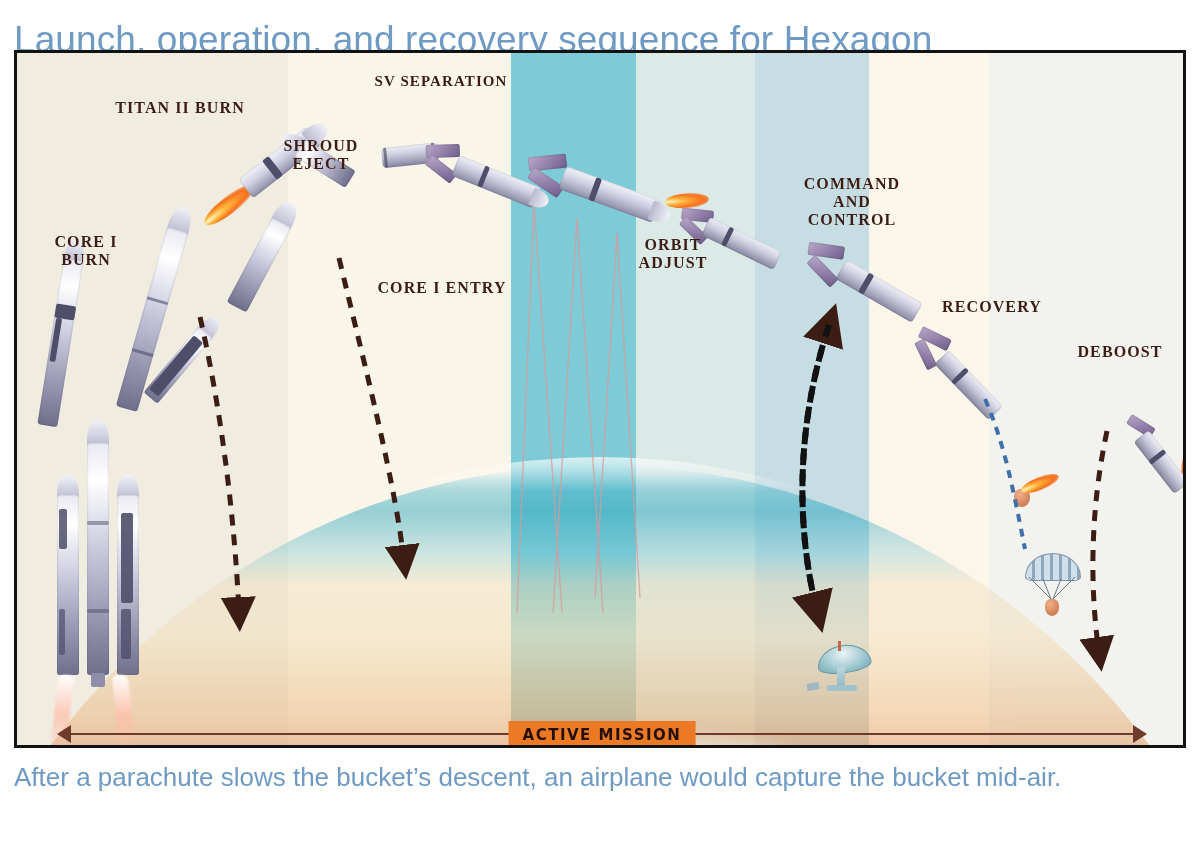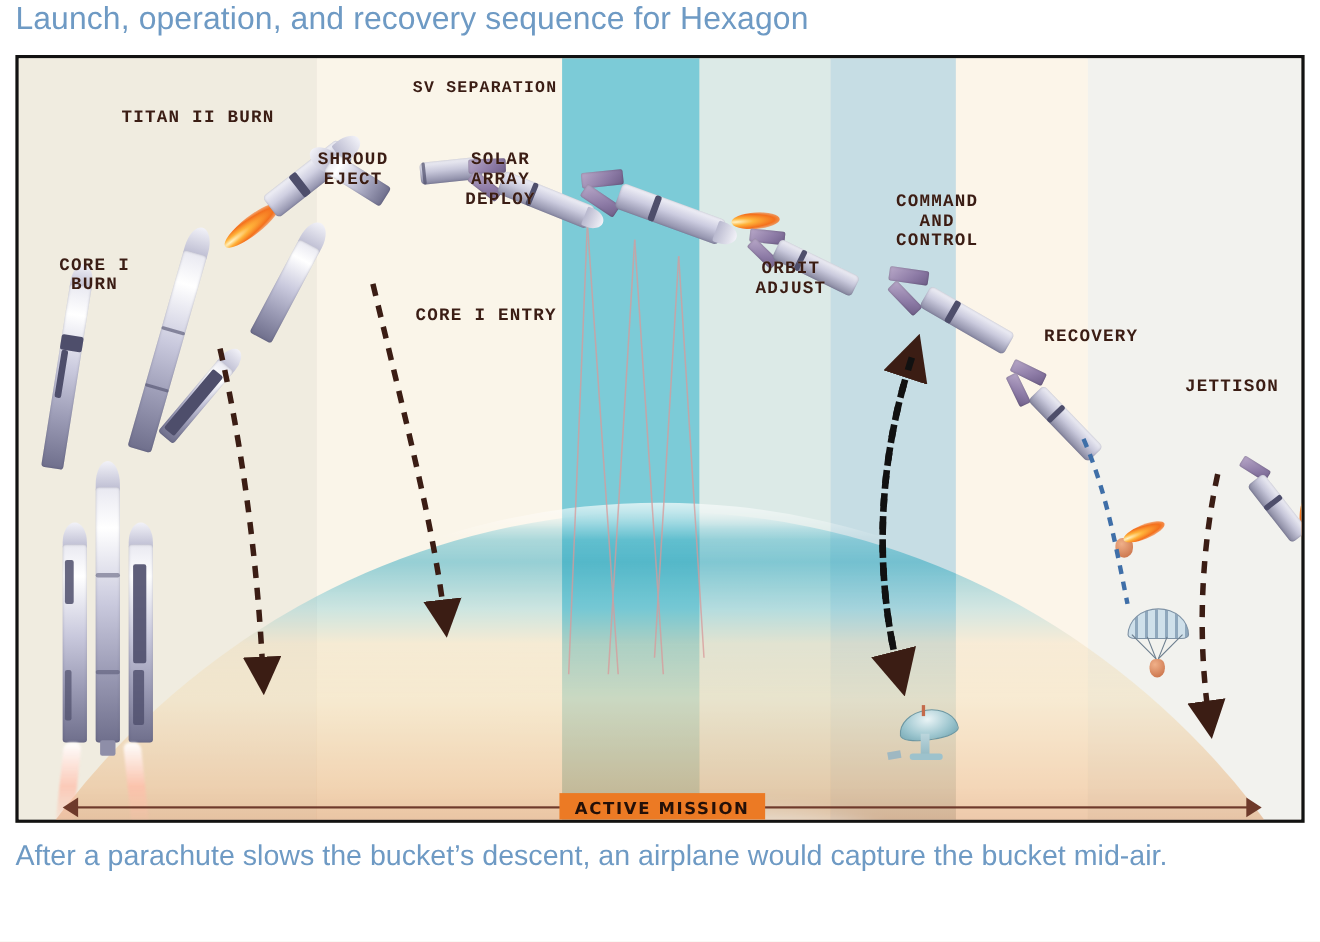--- a/index.html
+++ b/index.html
@@ -6,22 +6,22 @@
   html,body{margin:0;padding:0;}
   body{
     width:1200px;height:856px;
     background:#ffffff;
     font-family:"Liberation Sans", sans-serif;
     overflow:hidden;
     position:relative;
   }
   
   #page-title{
-    position:absolute;left:14px;top:1px;
-    font-size:29px;font-weight:400;letter-spacing:.1px;
+    position:absolute;left:14px;top:19px;
+    font-size:37px;font-weight:400;letter-spacing:.1px;
     color:#6e9ac4;
     white-space:nowrap;
   }
   
   #caption{
     position:absolute;left:14px;top:762px;width:1160px;
     font-size:26px;line-height:1.18;font-weight:400;
     color:#6e9ac4;
   }
   
@@ -62,21 +62,21 @@
     border-radius:50% 50% 45% 45% / 62% 62% 38% 38%;
     background:linear-gradient(to bottom, rgba(255,255,255,.9) 0, rgba(255,255,255,0) 34px);
   }
   .cloud{position:absolute;border-radius:50%;background:rgba(255,255,255,.62);filter:blur(9px);}
   
   .band-ov{position:absolute;top:0;bottom:0;mix-blend-mode:normal;}
 
   
   .lbl{
     position:absolute;
-    font-family:Liberation Mono, monospace;
+    font-family:Liberation Serif, serif;
     font-weight:700;
     color:#3b1d14;
     letter-spacing:1.1px;
     line-height:1.12;
     text-align:center;
     white-space:pre-line;
     text-shadow:0 0 1px rgba(255,255,255,.45);
   }
 
   
@@ -317,33 +317,30 @@
 
       <path d="M968,346 C988,392 996,436 1008,496" fill="none" stroke="#3f6fa8" stroke-width="4" stroke-dasharray="8 7"></path>
 
       <path d="M1090,378 C1074,452 1072,530 1082,600" fill="none" stroke="#3b1d14" stroke-width="5" stroke-dasharray="11 9" marker-end="url(#ah-dark)"></path>
     </svg>
 
     <div class="lbl" style="left:73px;top:46px;width:180px;font-size:16px;">TITAN II BURN</div>
     <div class="lbl" style="left:344px;top:20px;width:160px;font-size:15px;">SV SEPARATION</div>
     <div class="lbl" style="left:254px;top:84px;width:100px;font-size:16px;">SHROUD
 EJECT</div>
-    <div class="lbl" style="left:389px;top:84px;width:98px;font-size:16px;">SOLAR
-ARRAY
-DEPLOY</div>
     <div class="lbl" style="left:29px;top:180px;width:80px;font-size:16px;">CORE I
 BURN</div>
     <div class="lbl" style="left:349px;top:226px;width:152px;font-size:16px;">CORE I ENTRY</div>
-    <div class="lbl" style="left:654px;top:183px;width:96px;font-size:16px;">ORBIT
+    <div class="lbl" style="left:608px;top:183px;width:96px;font-size:16px;">ORBIT
 ADJUST</div>
     <div class="lbl" style="left:771px;top:122px;width:128px;font-size:16px;">COMMAND
 AND
 CONTROL</div>
     <div class="lbl" style="left:917px;top:245px;width:116px;font-size:16px;">RECOVERY</div>
-    <div class="lbl" style="left:1048px;top:290px;width:110px;font-size:16px;">JETTISON</div>
+    <div class="lbl" style="left:1048px;top:290px;width:110px;font-size:16px;">DEBOOST</div>
 
     <div id="active-mission-group">
       <div class="am-arrow l"></div>
       <div class="am-line"></div>
       <div class="am-arrow r"></div>
       <div id="active-mission-badge">ACTIVE MISSION</div>
     </div>
 
   </div>
 </div>

